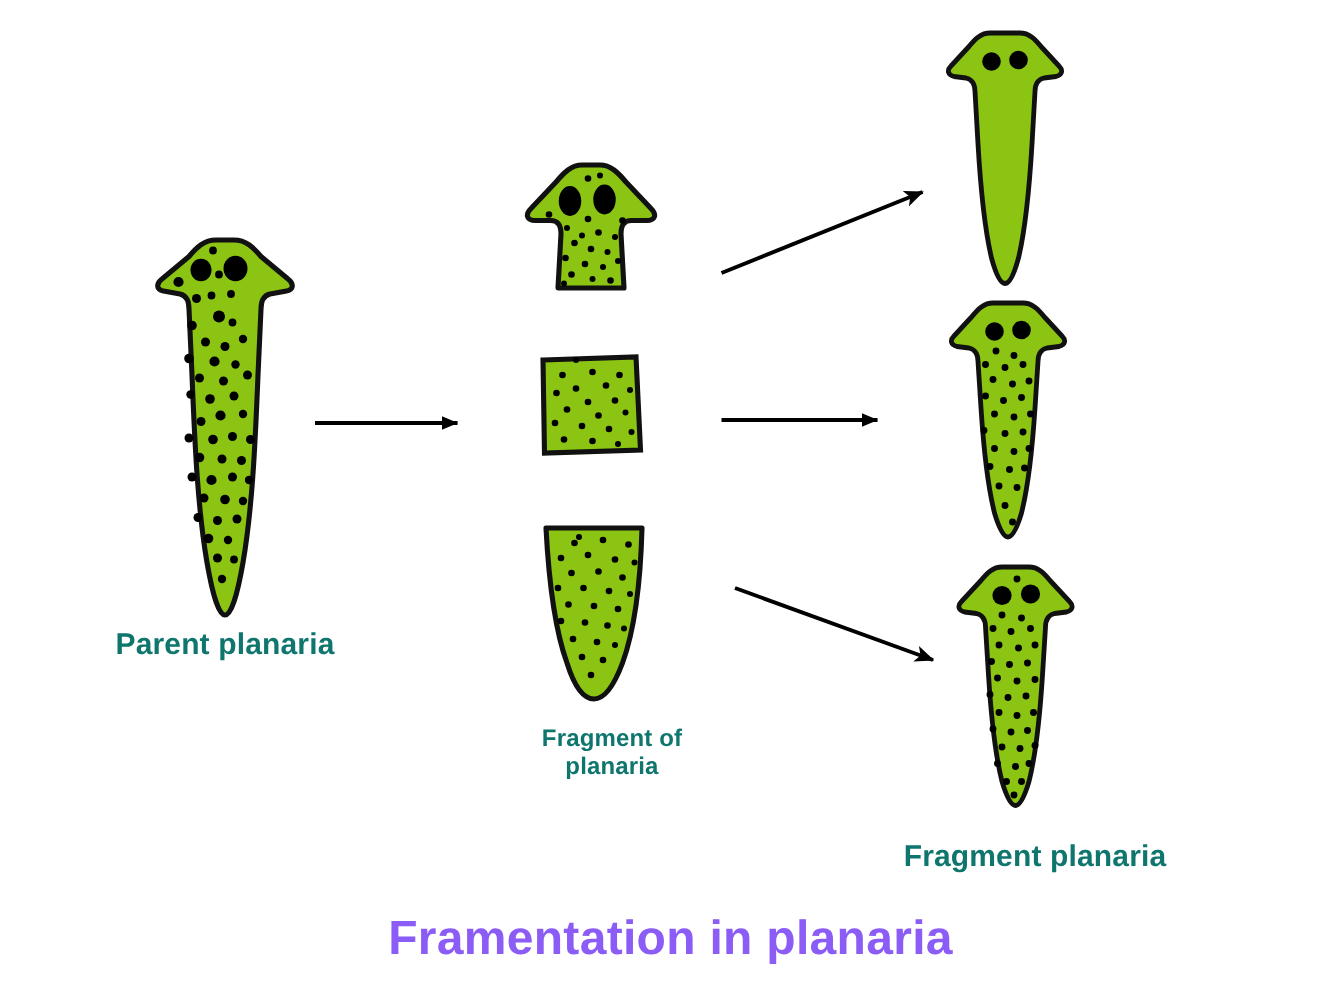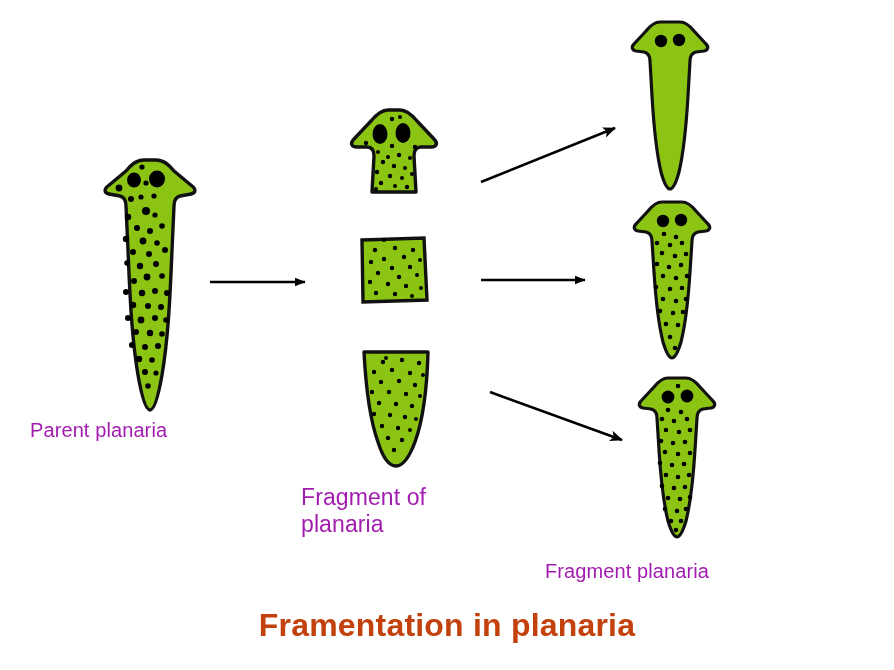--- a/index.html
+++ b/index.html
@@ -21,54 +21,55 @@
   #figure-canvas {
     position: absolute;
     left: 0;
     top: 0;
     width: 894px;
     height: 670px;
   }
   .fig-label {
     position: absolute;
     font-family: "Liberation Sans", sans-serif;
-    font-weight: normal;
-    color: #a21caf;
+    font-weight: bold;
+    color: #0f766e;
+    text-align: center;
     line-height: 1.18;
     white-space: pre-line;
     letter-spacing: 0.1px;
   }
   #label-parent {
     left: 30px;
     top: 419px;
     width: 240px;
     font-size: 20px;
   }
   #label-fragment {
-    left: 301px;
+    left: 318px;
     top: 484px;
     width: 180px;
-    font-size: 23px;
+    font-size: 16px;
   }
   #label-daughter {
     left: 545px;
     top: 560px;
     width: 290px;
     font-size: 20px;
   }
   #figure-title {
     position: absolute;
     left: 0;
     top: 607px;
     width: 894px;
     text-align: center;
     font-family: "Liberation Sans", sans-serif;
     font-weight: bold;
     font-size: 32px;
-    color: #c2410c;
+    color: #8b5cf6;
     letter-spacing: 0.2px;
   }
 </style>
 </head>
 <body>
 
 <div id="diagram-root">
 
   <svg id="figure-canvas" viewBox="0 0 894 670" xmlns="http://www.w3.org/2000/svg">
 

